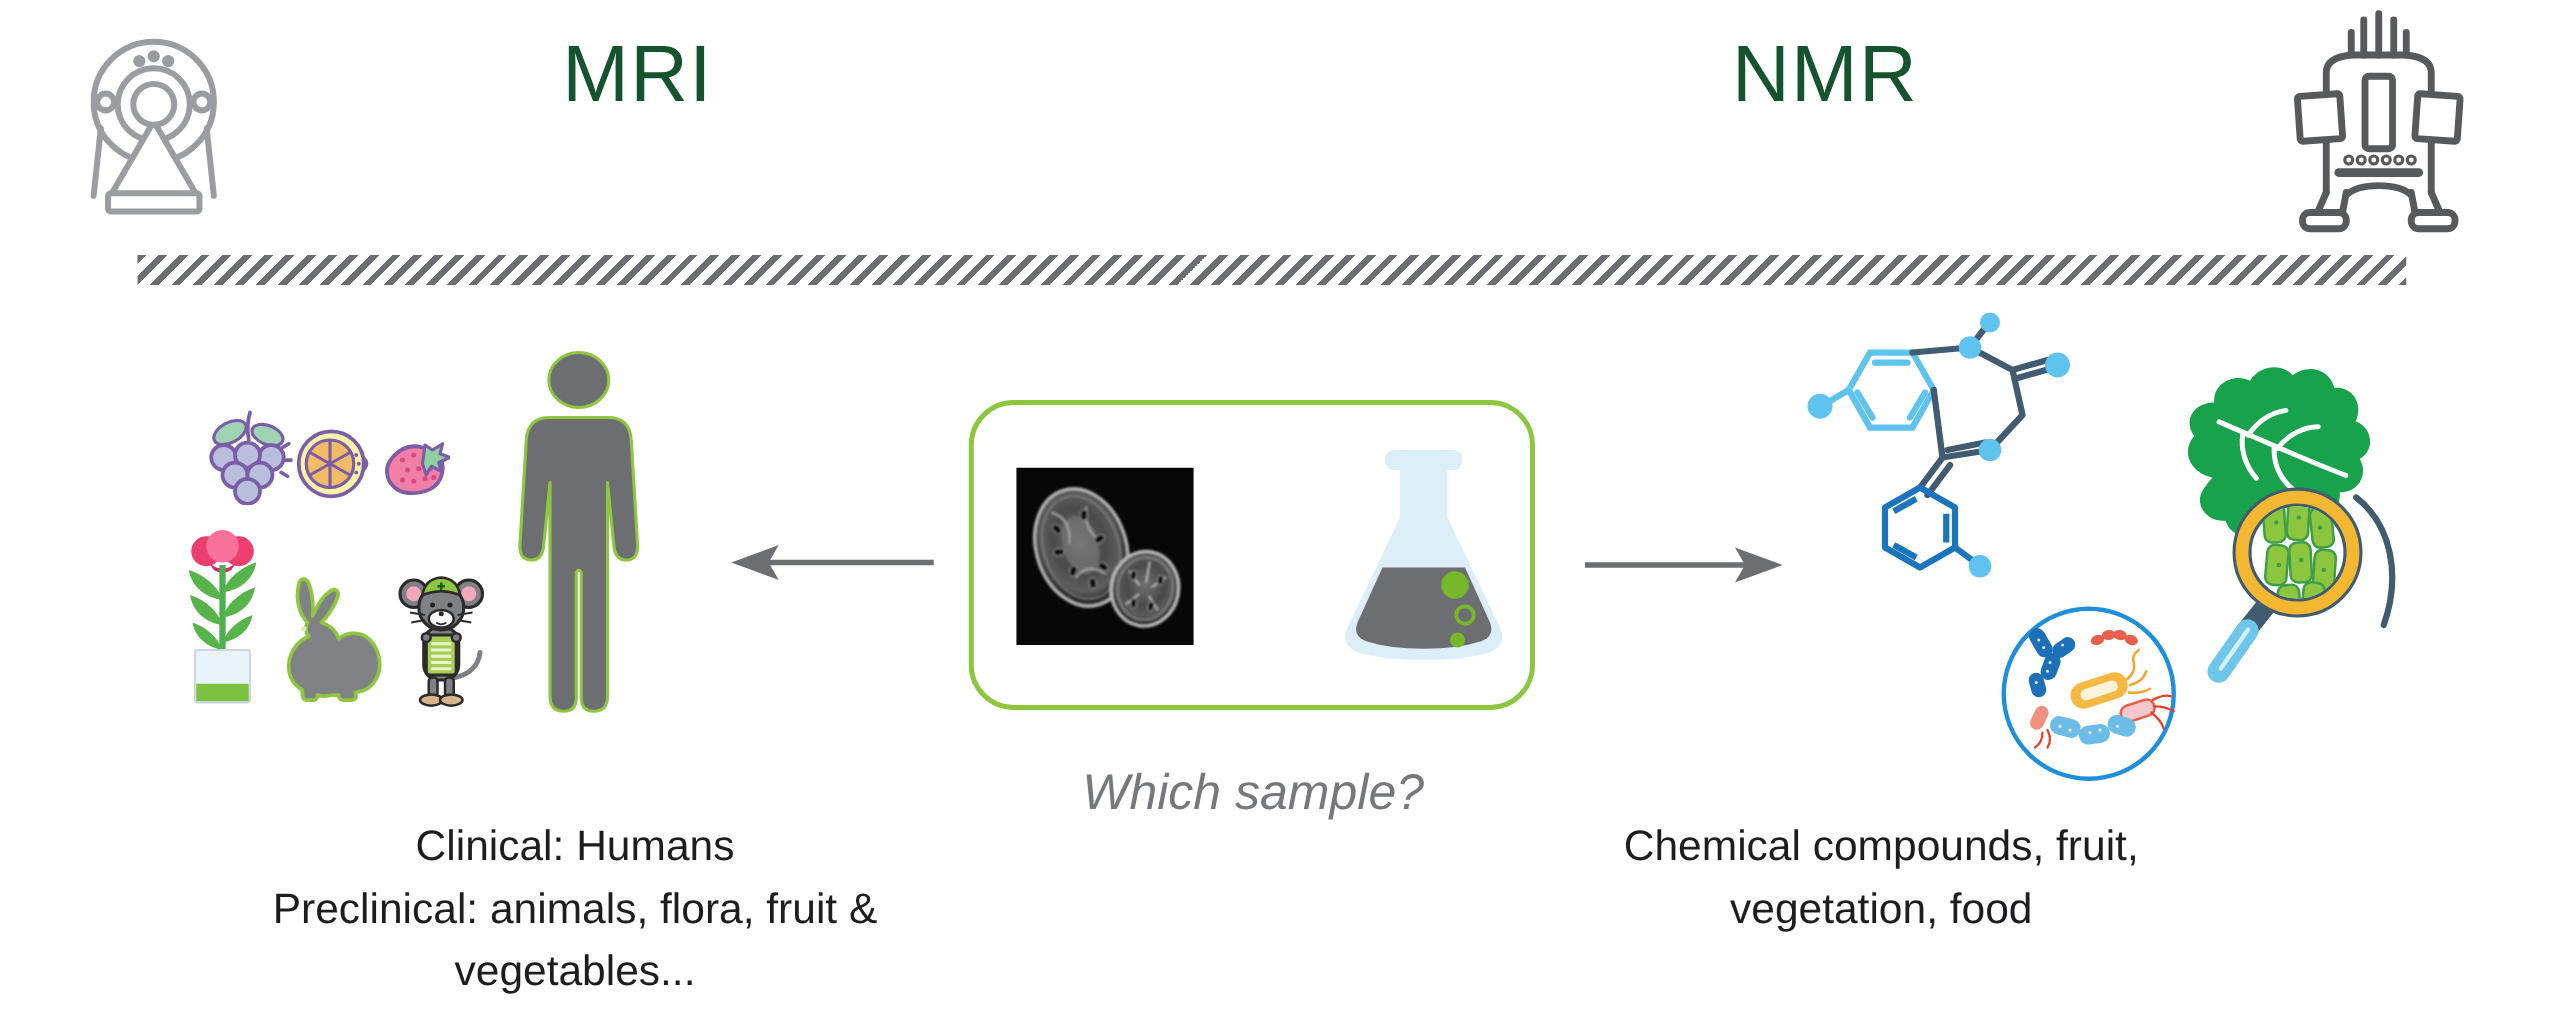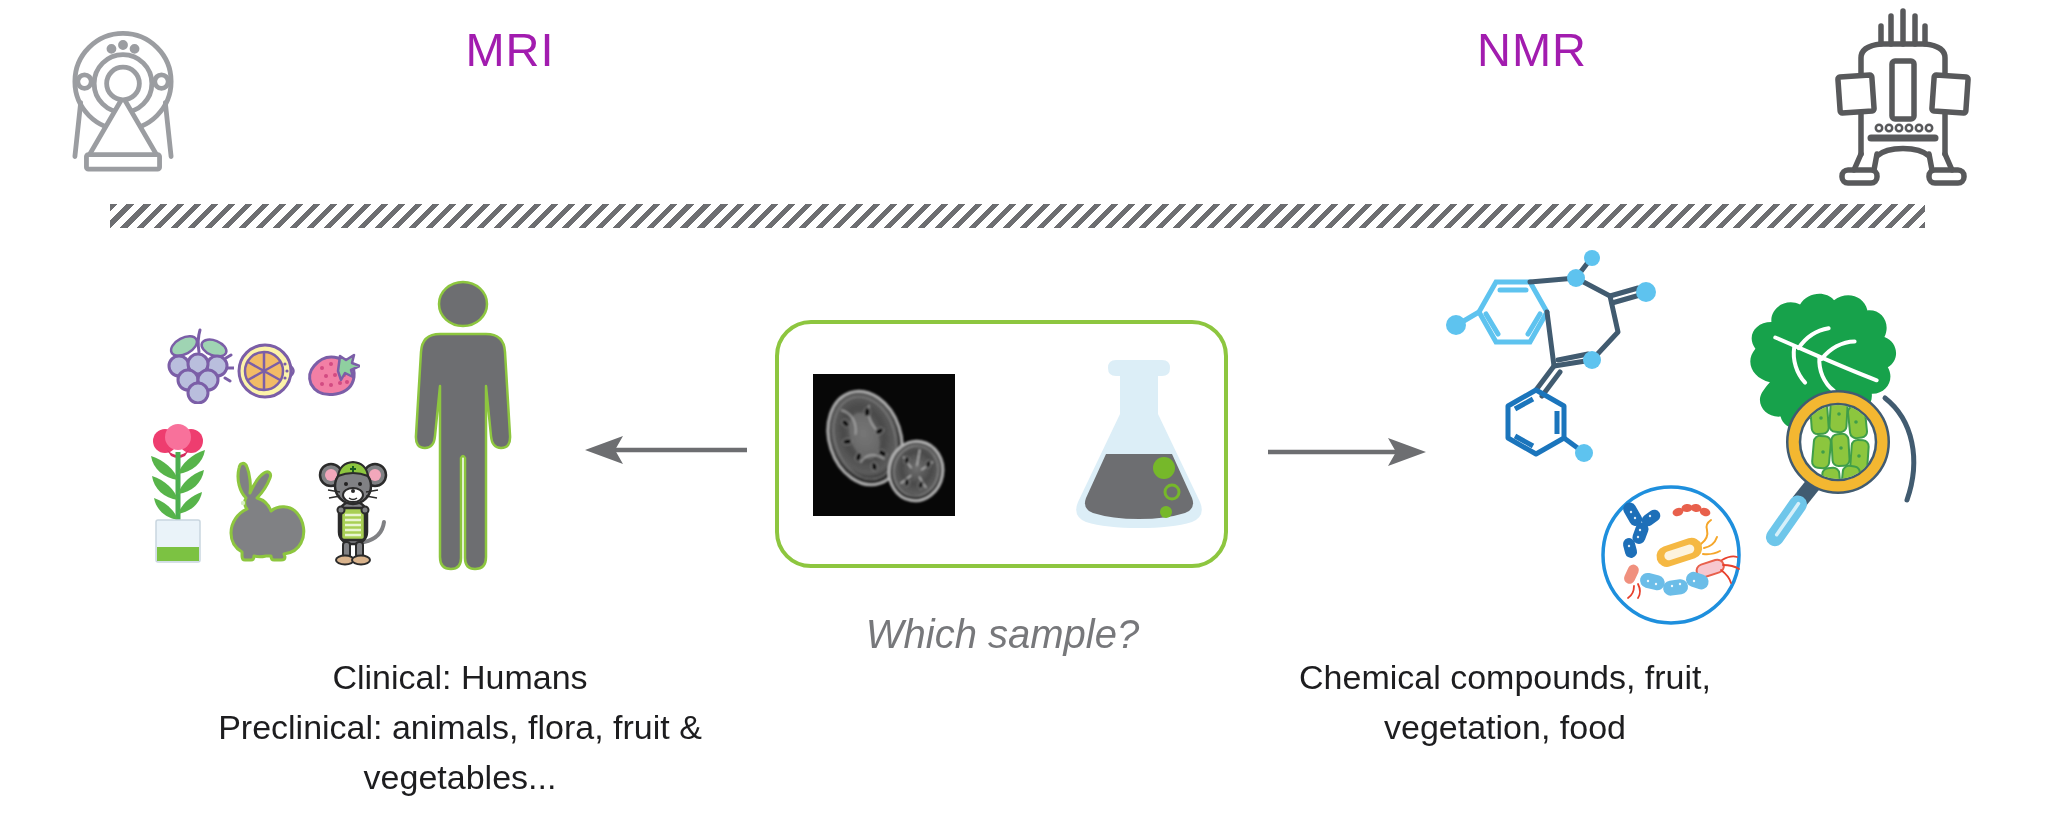--- a/index.html
+++ b/index.html
@@ -1,19 +1,19 @@
 <!DOCTYPE html>
 <html><head>
 <meta charset="utf-8">
 <style>
   html,body{margin:0;padding:0;background:#fff;}
   .stage{position:relative;width:2048px;height:818px;background:#ffffff;overflow:hidden;
          font-family:"Liberation Sans",sans-serif;}
   .abs{position:absolute;}
-  .title{font-size:47px;color:#a21caf;text-align:center;letter-spacing:1px;}
+  .title{font-size:64px;color:#14532d;text-align:center;letter-spacing:1px;}
   .caption{font-size:34px;line-height:50px;color:#1d1d1f;text-align:center;white-space:pre-line;}
   .question{font-size:40px;font-style:italic;color:#77787b;text-align:center;}
   .divider{background:repeating-linear-gradient(135deg,#6d6e71 0px,#6d6e71 5px,transparent 5px,transparent 12px);}
   .sample-box{border:4px solid #8dc63f;border-radius:36px;background:#fff;}
   svg{display:block;}
 </style>
 </head>
 <body>
 
 <div class="stage">
@@ -51,21 +51,21 @@
       </g>
       <path d="M38,132 H102" stroke-width="7"></path>
       <path d="M28,148 L21,164 M44,148 L41,164 M96,148 L99,164 M112,148 L119,164"></path>
       <path d="M44,150 C55,140 85,140 96,150"></path>
       <rect x="9" y="164" width="35" height="13" rx="6"></rect>
       <rect x="96" y="164" width="35" height="13" rx="6"></rect>
     </g>
   </svg>
 
   <div class="abs title" style="left:390px;top:22px;width:240px">MRI</div>
-  <div class="abs title" style="left:1412px;top:22px;width:240px">NMR</div>
+  <div class="abs title" style="left:1340px;top:22px;width:240px">NMR</div>
 
   <div class="abs divider" style="left:110px;top:204px;width:1815px;height:24px"></div>
 
   <svg class="abs" style="left:162px;top:326px" width="72" height="78" viewBox="0 0 72 78">
     <path d="M38,4 Q35,14 37,26" stroke="#7b5ea7" stroke-width="3" fill="none" stroke-linecap="round"></path>
     <ellipse cx="22" cy="20" rx="14" ry="8" fill="#9fd4b3" stroke="#7b5ea7" stroke-width="2.5" transform="rotate(-28 22 20)"></ellipse>
     <ellipse cx="52" cy="22" rx="13" ry="7.5" fill="#9fd4b3" stroke="#7b5ea7" stroke-width="2.5" transform="rotate(22 52 22)"></ellipse>
     <g fill="#b9bedd" stroke="#7b5ea7" stroke-width="3">
       <circle cx="17" cy="40" r="10"></circle>
         <circle cx="55" cy="40" r="10"></circle>

